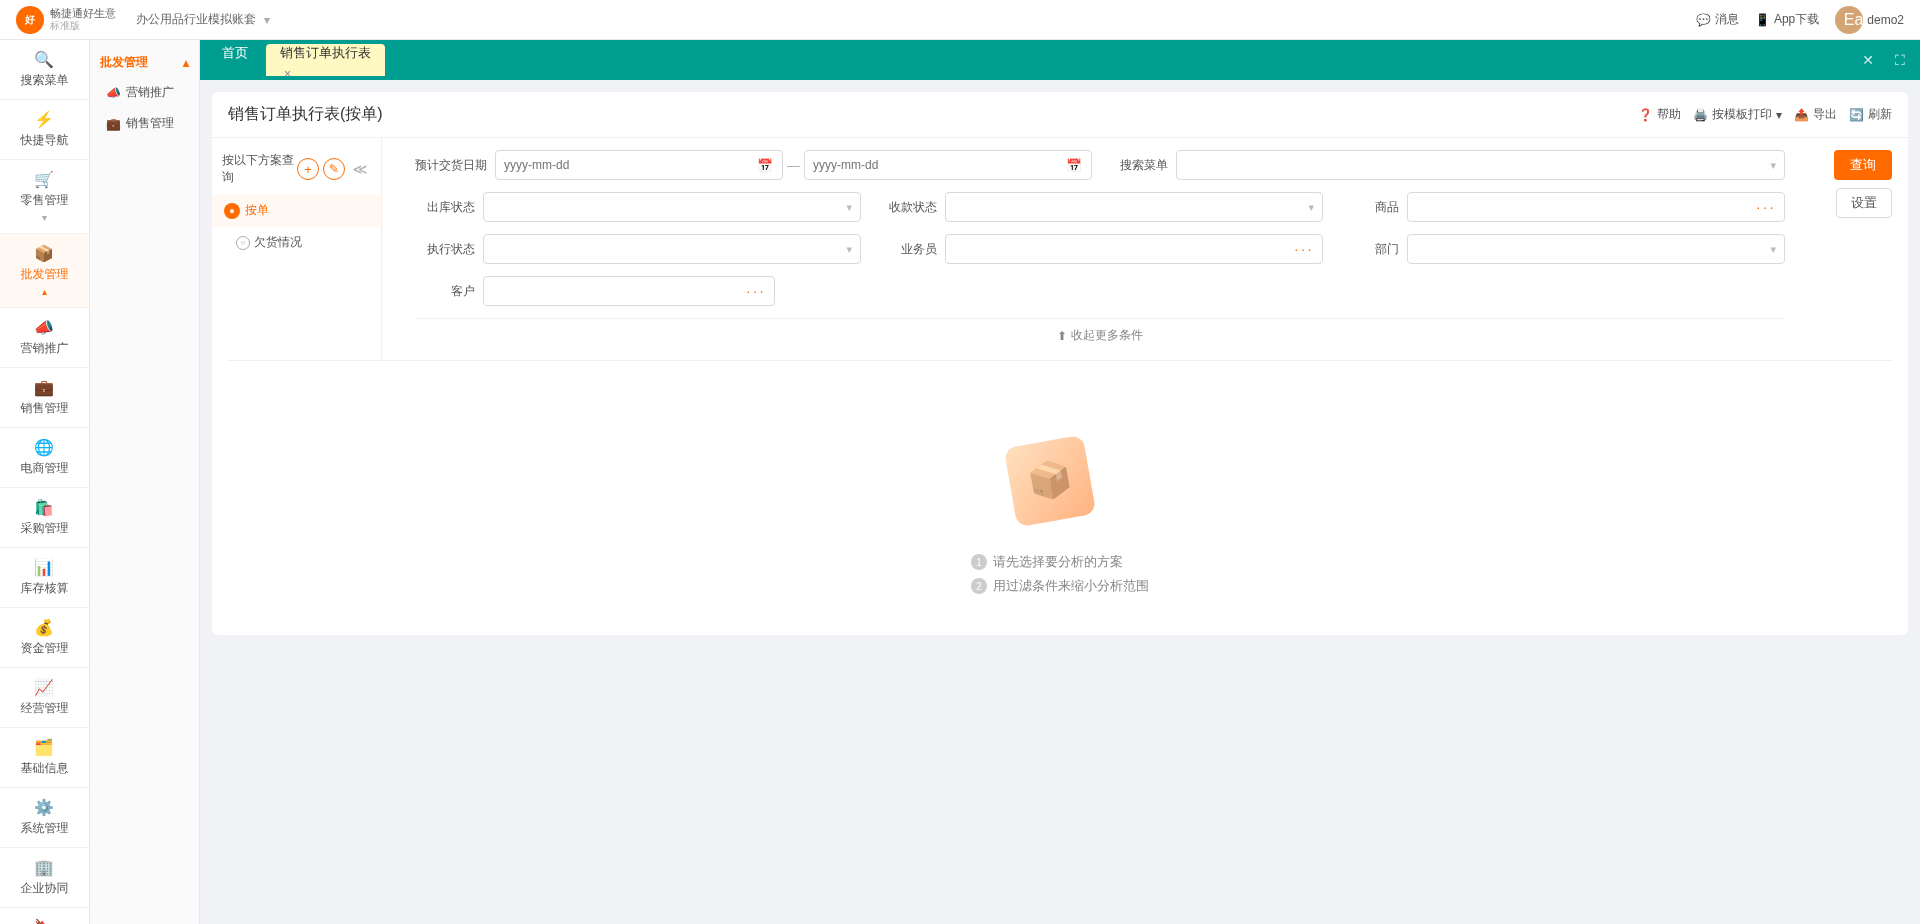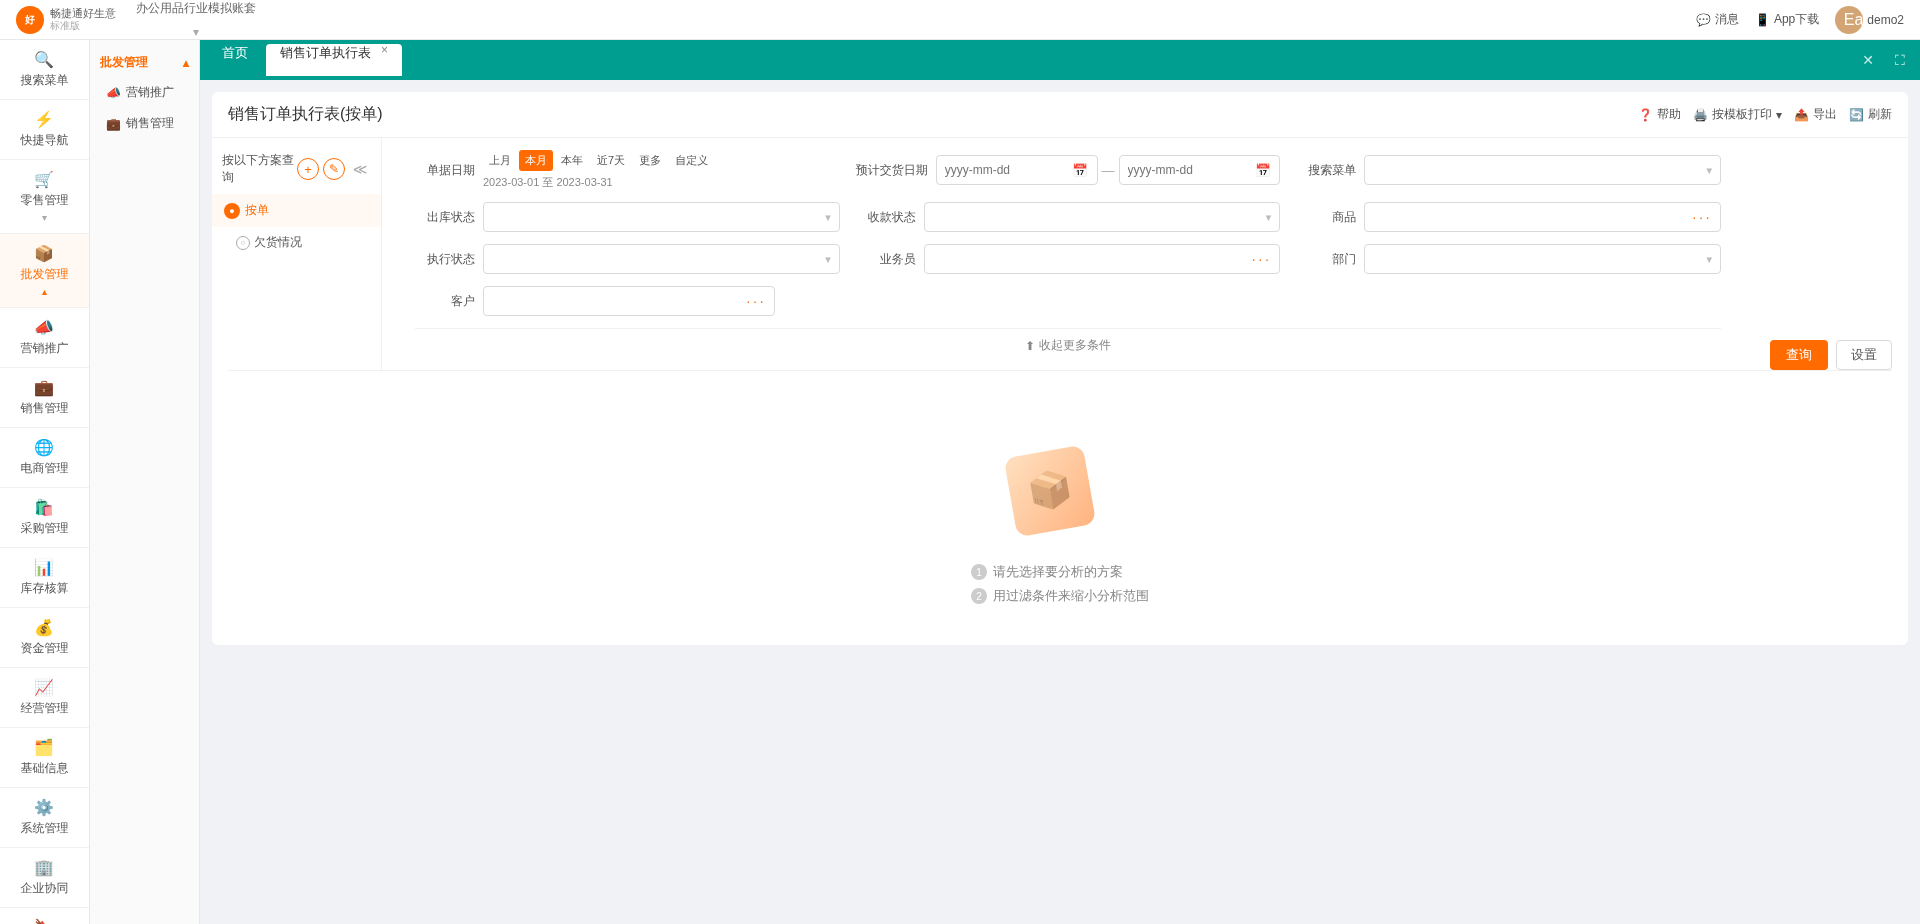--- a/index.html
+++ b/index.html
@@ -31,21 +31,20 @@
       background: #ff6b00;
       border-radius: 50%;
       display: flex; align-items: center; justify-content: center;
       color: #fff; font-size: 10px; font-weight: bold;
     }
     .logo-text { font-size: 11px; color: #666; line-height: 1.2; }
     .breadcrumb-area {
       display: flex; align-items: center; gap: 8px;
       font-size: 12px; color: #666;
       margin-left: 12px;
-      flex-direction: column;
     }
     .top-header-right {
       display: flex; align-items: center; gap: 16px;
     }
     .top-header-right .action-item {
       display: flex; align-items: center; gap: 4px;
       font-size: 12px; color: #555; cursor: pointer;
     }
     .avatar-circle {
       width: 28px; height: 28px;
@@ -140,22 +139,23 @@
       font-size: 13px;
       cursor: pointer;
       border-radius: 4px 4px 0 0;
       color: rgba(255,255,255,0.85);
     }
     .tab-item.home {
       background: transparent;
       color: #fff;
     }
     .tab-item.active {
-      background: #ffffff;
+      background: #fef9c3;
       color: #333;
+      flex-direction: column;
     }
     .tab-close {
       font-size: 12px;
       color: #888;
       margin-left: 4px;
       line-height: 1;
     }
     .tab-bar-actions {
       margin-left: auto;
       display: flex;
@@ -668,34 +668,20 @@
             <div class="scheme-sub-item">
               <div class="scheme-sub-dot">○</div>
               <span>欠货情况</span>
             </div>
           </div>
 
           <div class="filter-form">
 
             <div class="filter-row">
 
-              <div class="filter-field">
-                <span class="filter-label">单据日期</span>
-                <div style="display:flex;flex-direction:column;gap:4px;flex:1;">
-                  <div class="date-quicksel">
-                    <span class="date-quicksel-btn">上月</span>
-                    <span class="date-quicksel-btn active">本月</span>
-                    <span class="date-quicksel-btn">本年</span>
-                    <span class="date-quicksel-btn">近7天</span>
-                    <span class="date-quicksel-btn">更多</span>
-                    <span class="date-quicksel-btn">自定义</span>
-                  </div>
-                  <div class="date-range-text">2023-03-01 至 2023-03-31</div>
-                </div>
-              </div>
 
               <div class="filter-field">
                 <span class="filter-label">预计交货日期</span>
                 <div class="date-range-wrap">
                   <div class="date-input-wrap">
                     <input type="text" placeholder="yyyy-mm-dd" style="">
                     <span class="cal-icon">📅</span>
                   </div>
                   <span class="date-sep">—</span>
                   <div class="date-input-wrap">
@@ -768,21 +754,21 @@
                 </div>
               </div>
             </div>
 
             <div class="collapse-bar">
               <span>⬆</span>
               <span>收起更多条件</span>
             </div>
           </div>
 
-          <div style="display:flex;flex-direction:row;align-items:flex-end;justify-content:flex-start;padding:12px 16px 0;gap:8px;flex-shrink:0;">
+          <div style="display:flex;flex-direction:column;align-items:flex-end;justify-content:flex-start;padding:12px 16px 0;gap:8px;flex-shrink:0;">
             <button class="btn-orange">查询</button>
             <button class="btn-outline">设置</button>
           </div>
         </div>
 
         <div class="section-divider"></div>
         <div class="empty-state">
           <div class="empty-icon">
             <div class="empty-icon-inner">
               <span style="font-size:36px;filter:opacity(0.5);">📦</span>

